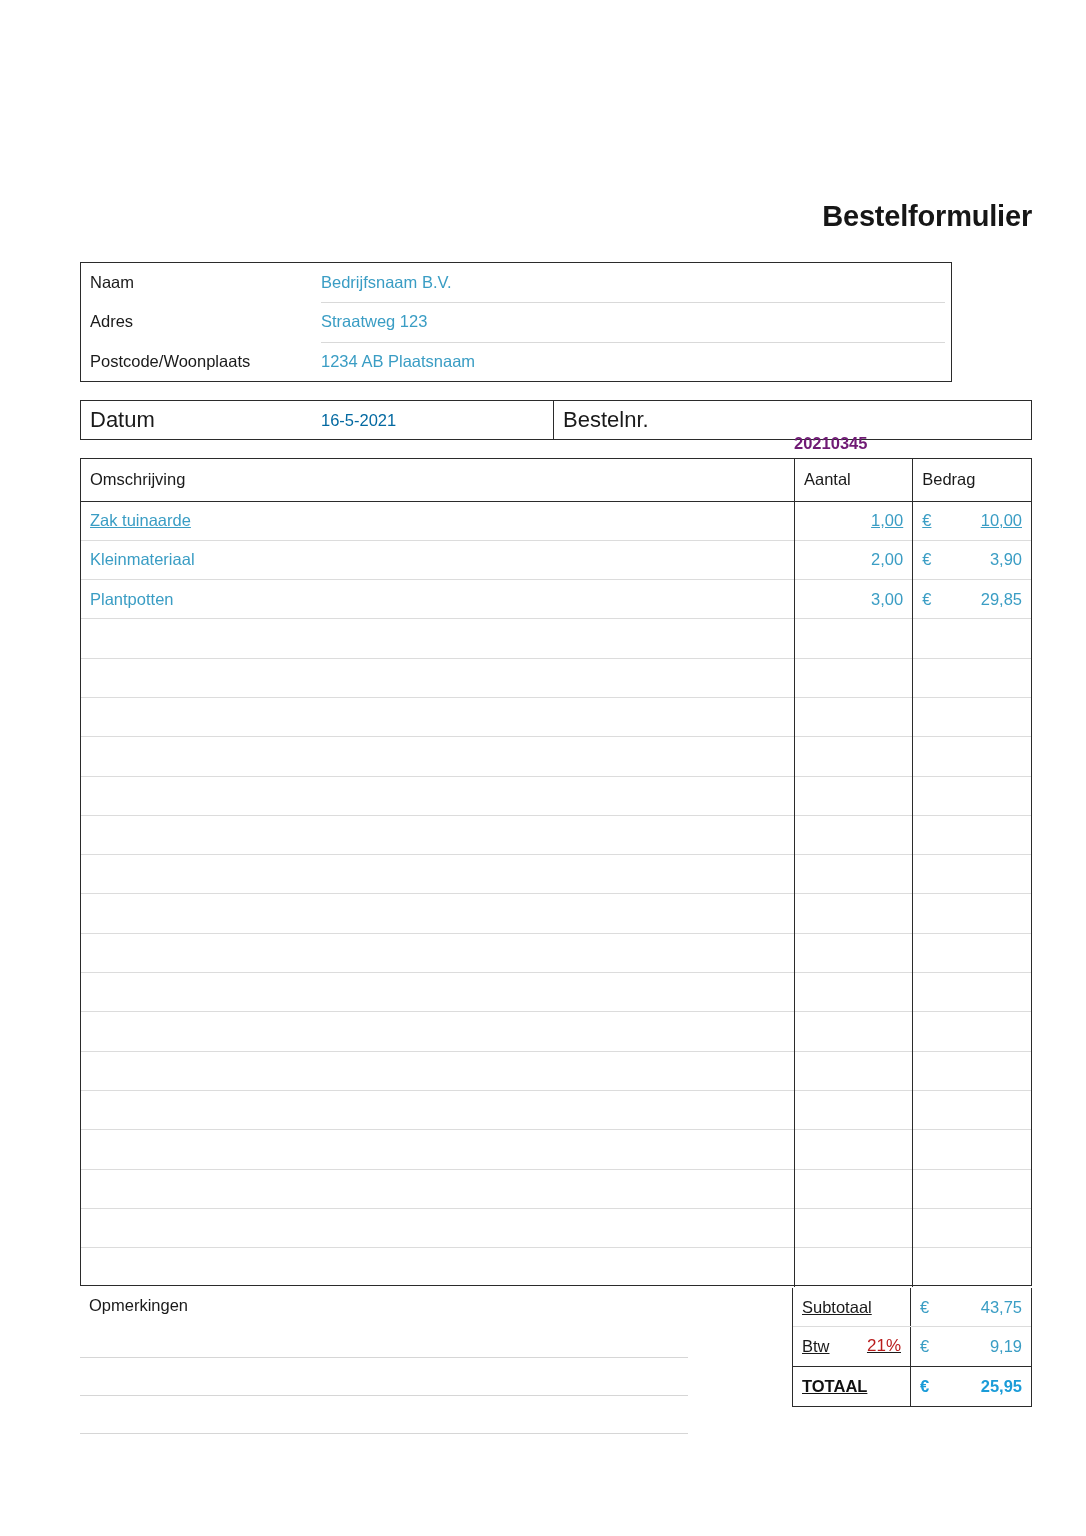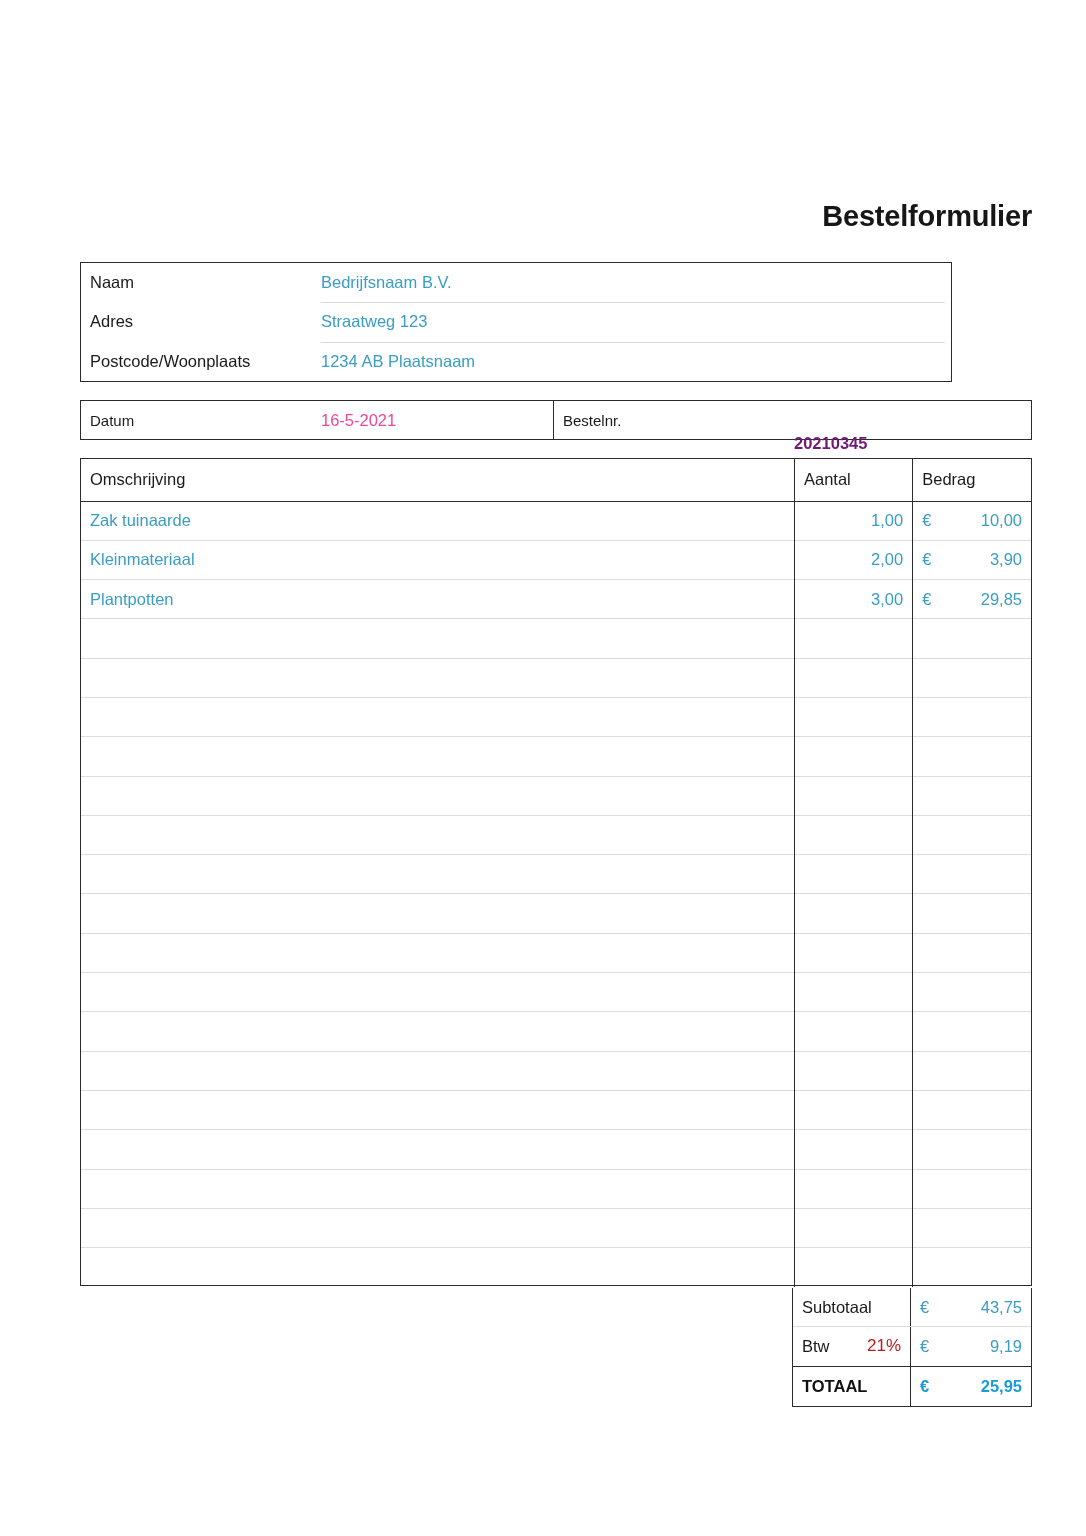--- a/index.html
+++ b/index.html
@@ -70,24 +70,24 @@
   .meta-cell {
     display: flex;
     align-items: center;
     height: 100%;
   }
   .meta-cell.left  { width: 473px; border-right: 1.6px solid #2b2b2b; }
   .meta-cell.right { flex: 1; }
   .meta-label {
     padding-left: 9px;
     width: 240px;
-    font-size: 15px;
+    font-size: 22px;
     color: #1a1a1a;
   }
-  .meta-value { font-size: 16.5px; color: #ec4899; }
+  .meta-value { font-size: 16.5px; color: #0369a1; }
   .meta-value.strong { color: #701a75; font-weight: bold; margin-top: 47px; }
 
   
   .items-block { left: 80px; top: 458px; width: 952px; height: 828px; }
   .items-table {
     width: 100%;
     height: 100%;
     border-collapse: collapse;
     table-layout: fixed;
   }
@@ -110,21 +110,21 @@
   }
 
   .items-table td {
     height: 39.3px;
     font-size: 16.5px;
     color: #3a9dc4;
     vertical-align: middle;
     border-top: 1px solid #dcdcdc;
     padding: 0 9px;
   }
-  .items-table tr.first-item td { border-top: none; }
+  .items-table tr.first-item td { border-top: none; text-decoration: underline; }
   .items-table td.qty {
     border-left: 1.6px solid #2b2b2b;
     text-align: right;
     padding-left: 24px;
   }
   .items-table td.amt {
     border-left: 1.6px solid #2b2b2b;
     padding: 0 9px;
   }
   .amt-inner { display: flex; align-items: center; }
@@ -170,20 +170,21 @@
   .tot-label-cell {
     width: 118px;
     display: flex;
     align-items: center;
     justify-content: space-between;
     padding: 0 9px;
     height: 100%;
     border-right: 1.6px solid #2b2b2b;
     font-size: 16.5px;
     color: #1a1a1a;
+    text-decoration: underline;
   }
   .tot-rate { color: #b91c1c; font-size: 17px; }
   .tot-amt-cell {
     flex: 1;
     display: flex;
     align-items: center;
     padding: 0 9px;
     height: 100%;
     font-size: 16.5px;
     color: #3a9dc4;
@@ -353,20 +354,28 @@
           </tr>
           <tr>
             <td class="desc">&nbsp;</td>
             <td class="qty">&nbsp;</td>
             <td class="amt">&nbsp;</td>
           </tr>
         </tbody>
     </table>
   </div>
 
+  <div class="remarks">
+    <div class="remarks-label">Opmerkingen</div>
+    <div>
+        <div class="remarks-line"></div>
+        <div class="remarks-line"></div>
+        <div class="remarks-line"></div>
+      </div>
+  </div>
 
   <div class="totals">
     <div class="tot-row sub">
       <div class="tot-label-cell">
         <span>Subtotaal</span>
       </div>
       <div class="tot-amt-cell">
         <span class="cur">€</span>
         <span class="val">43,75</span>
       </div>

